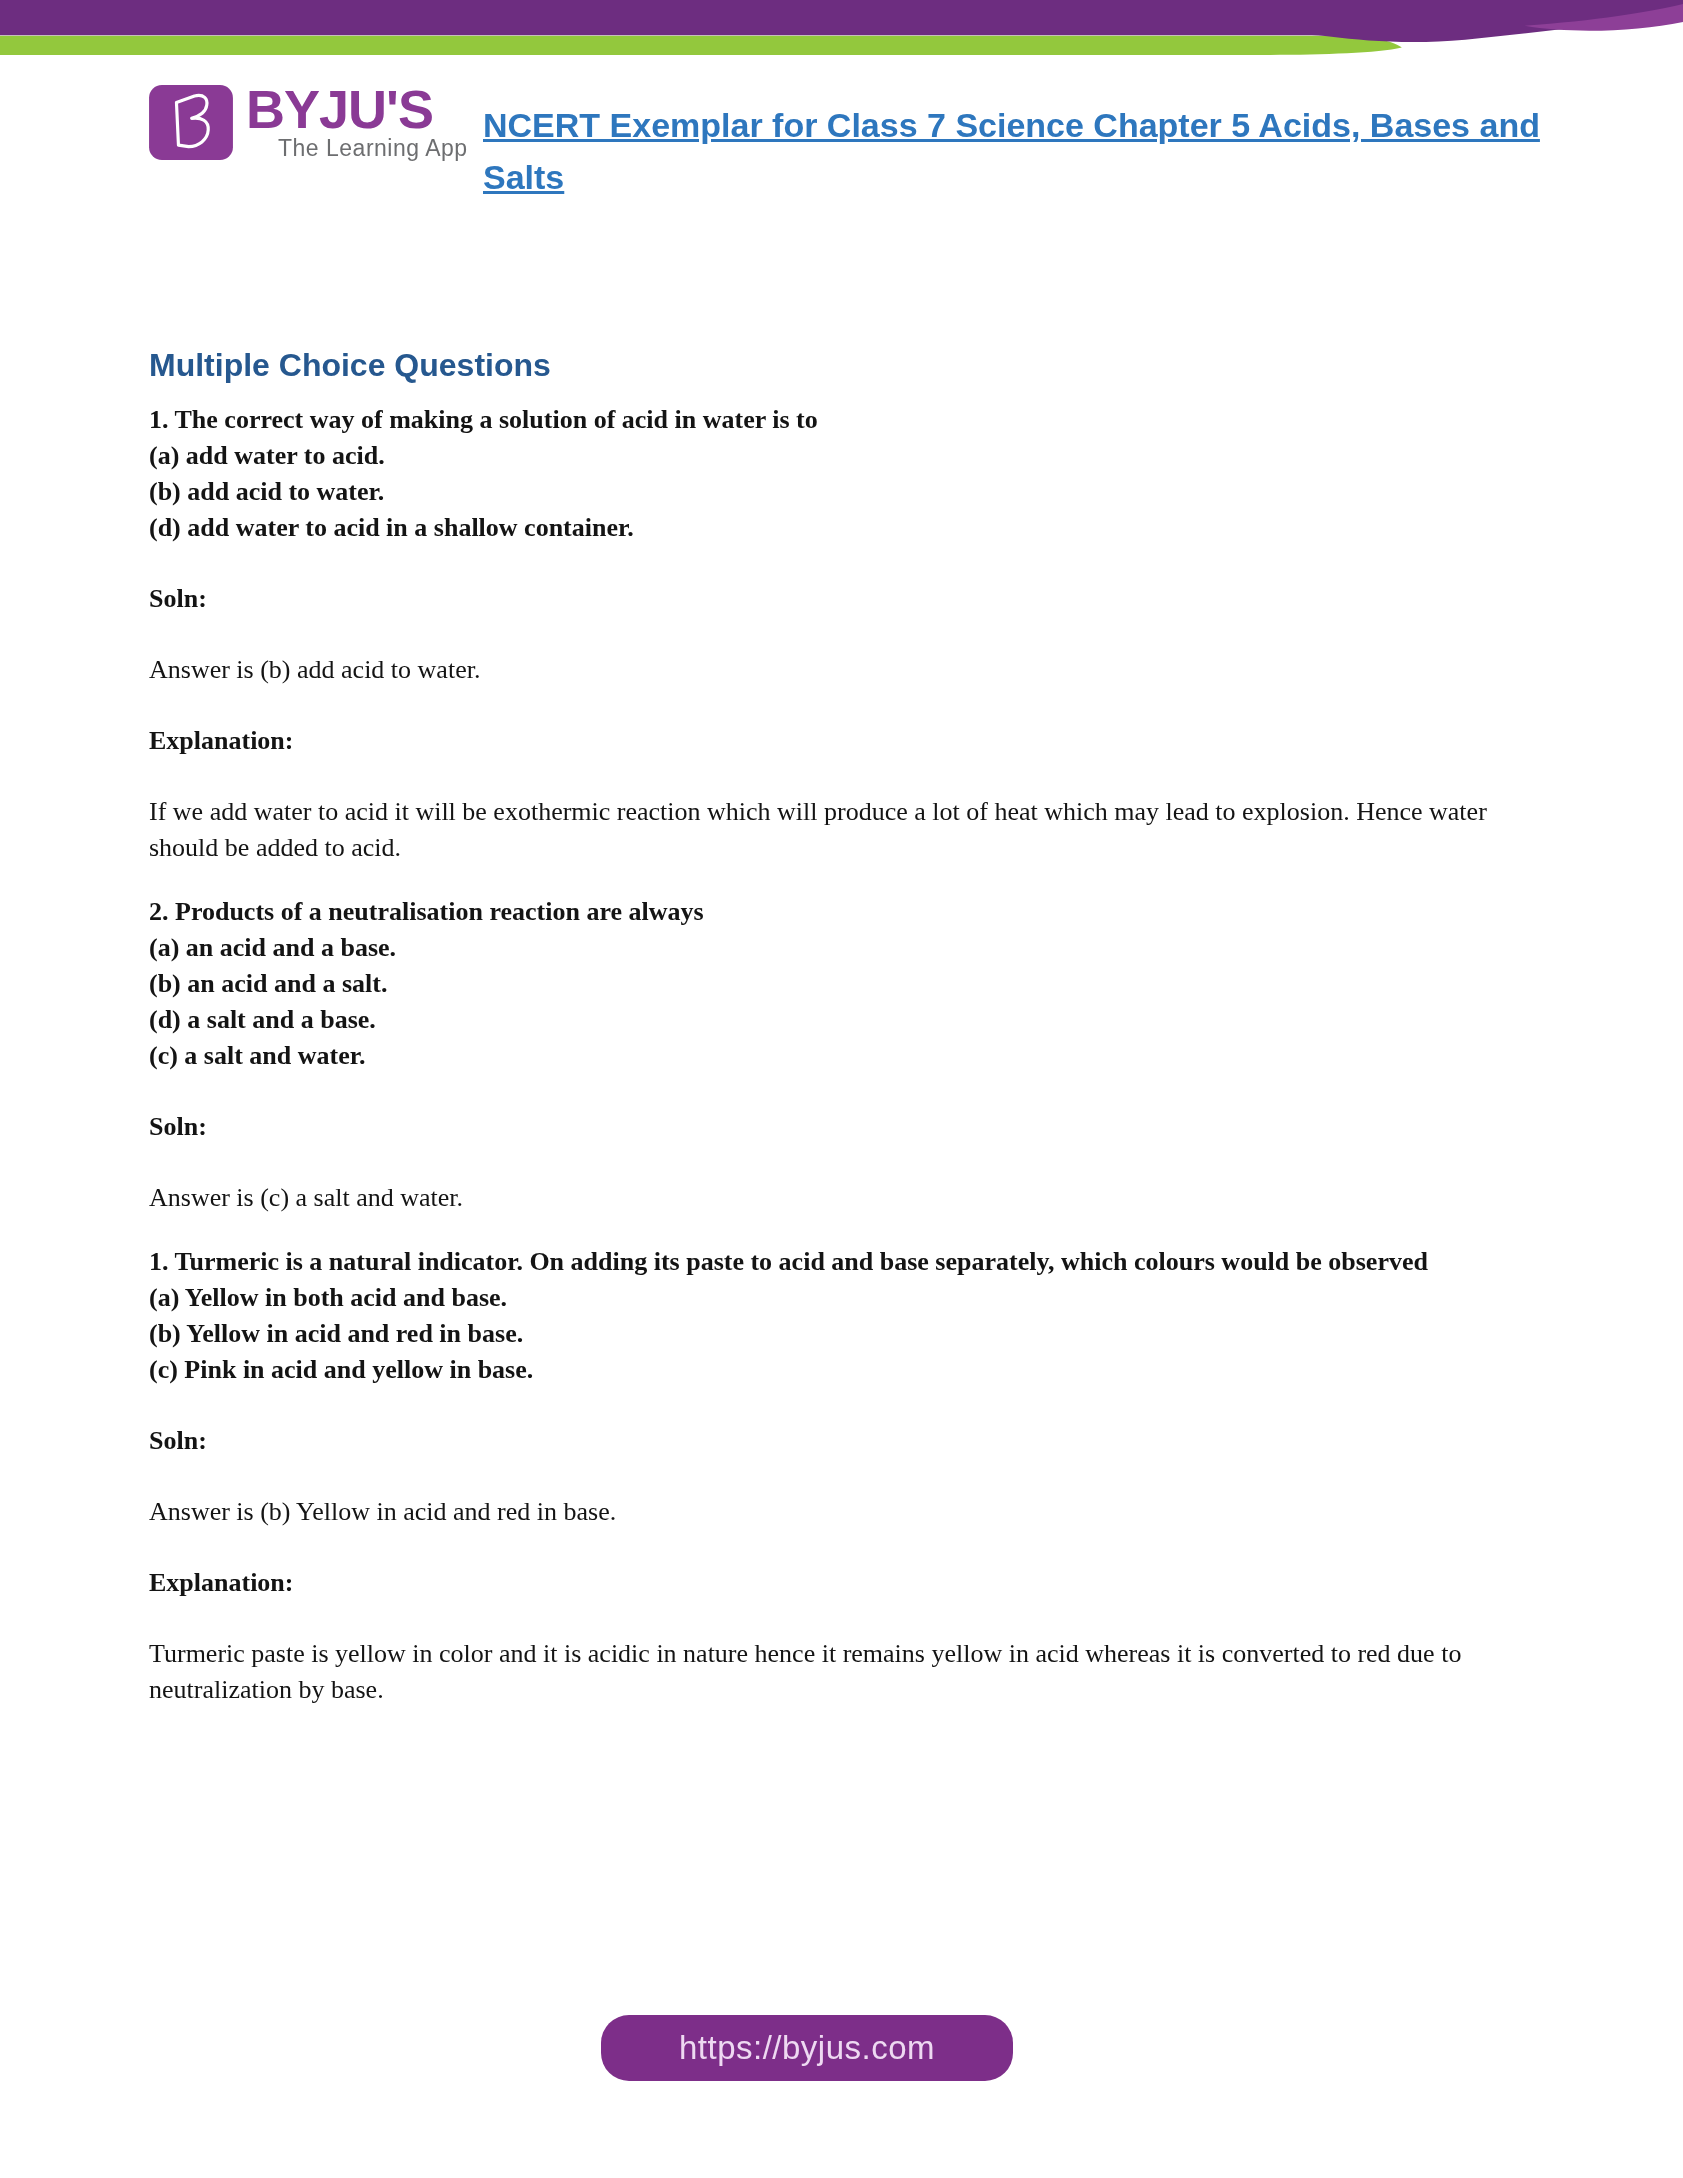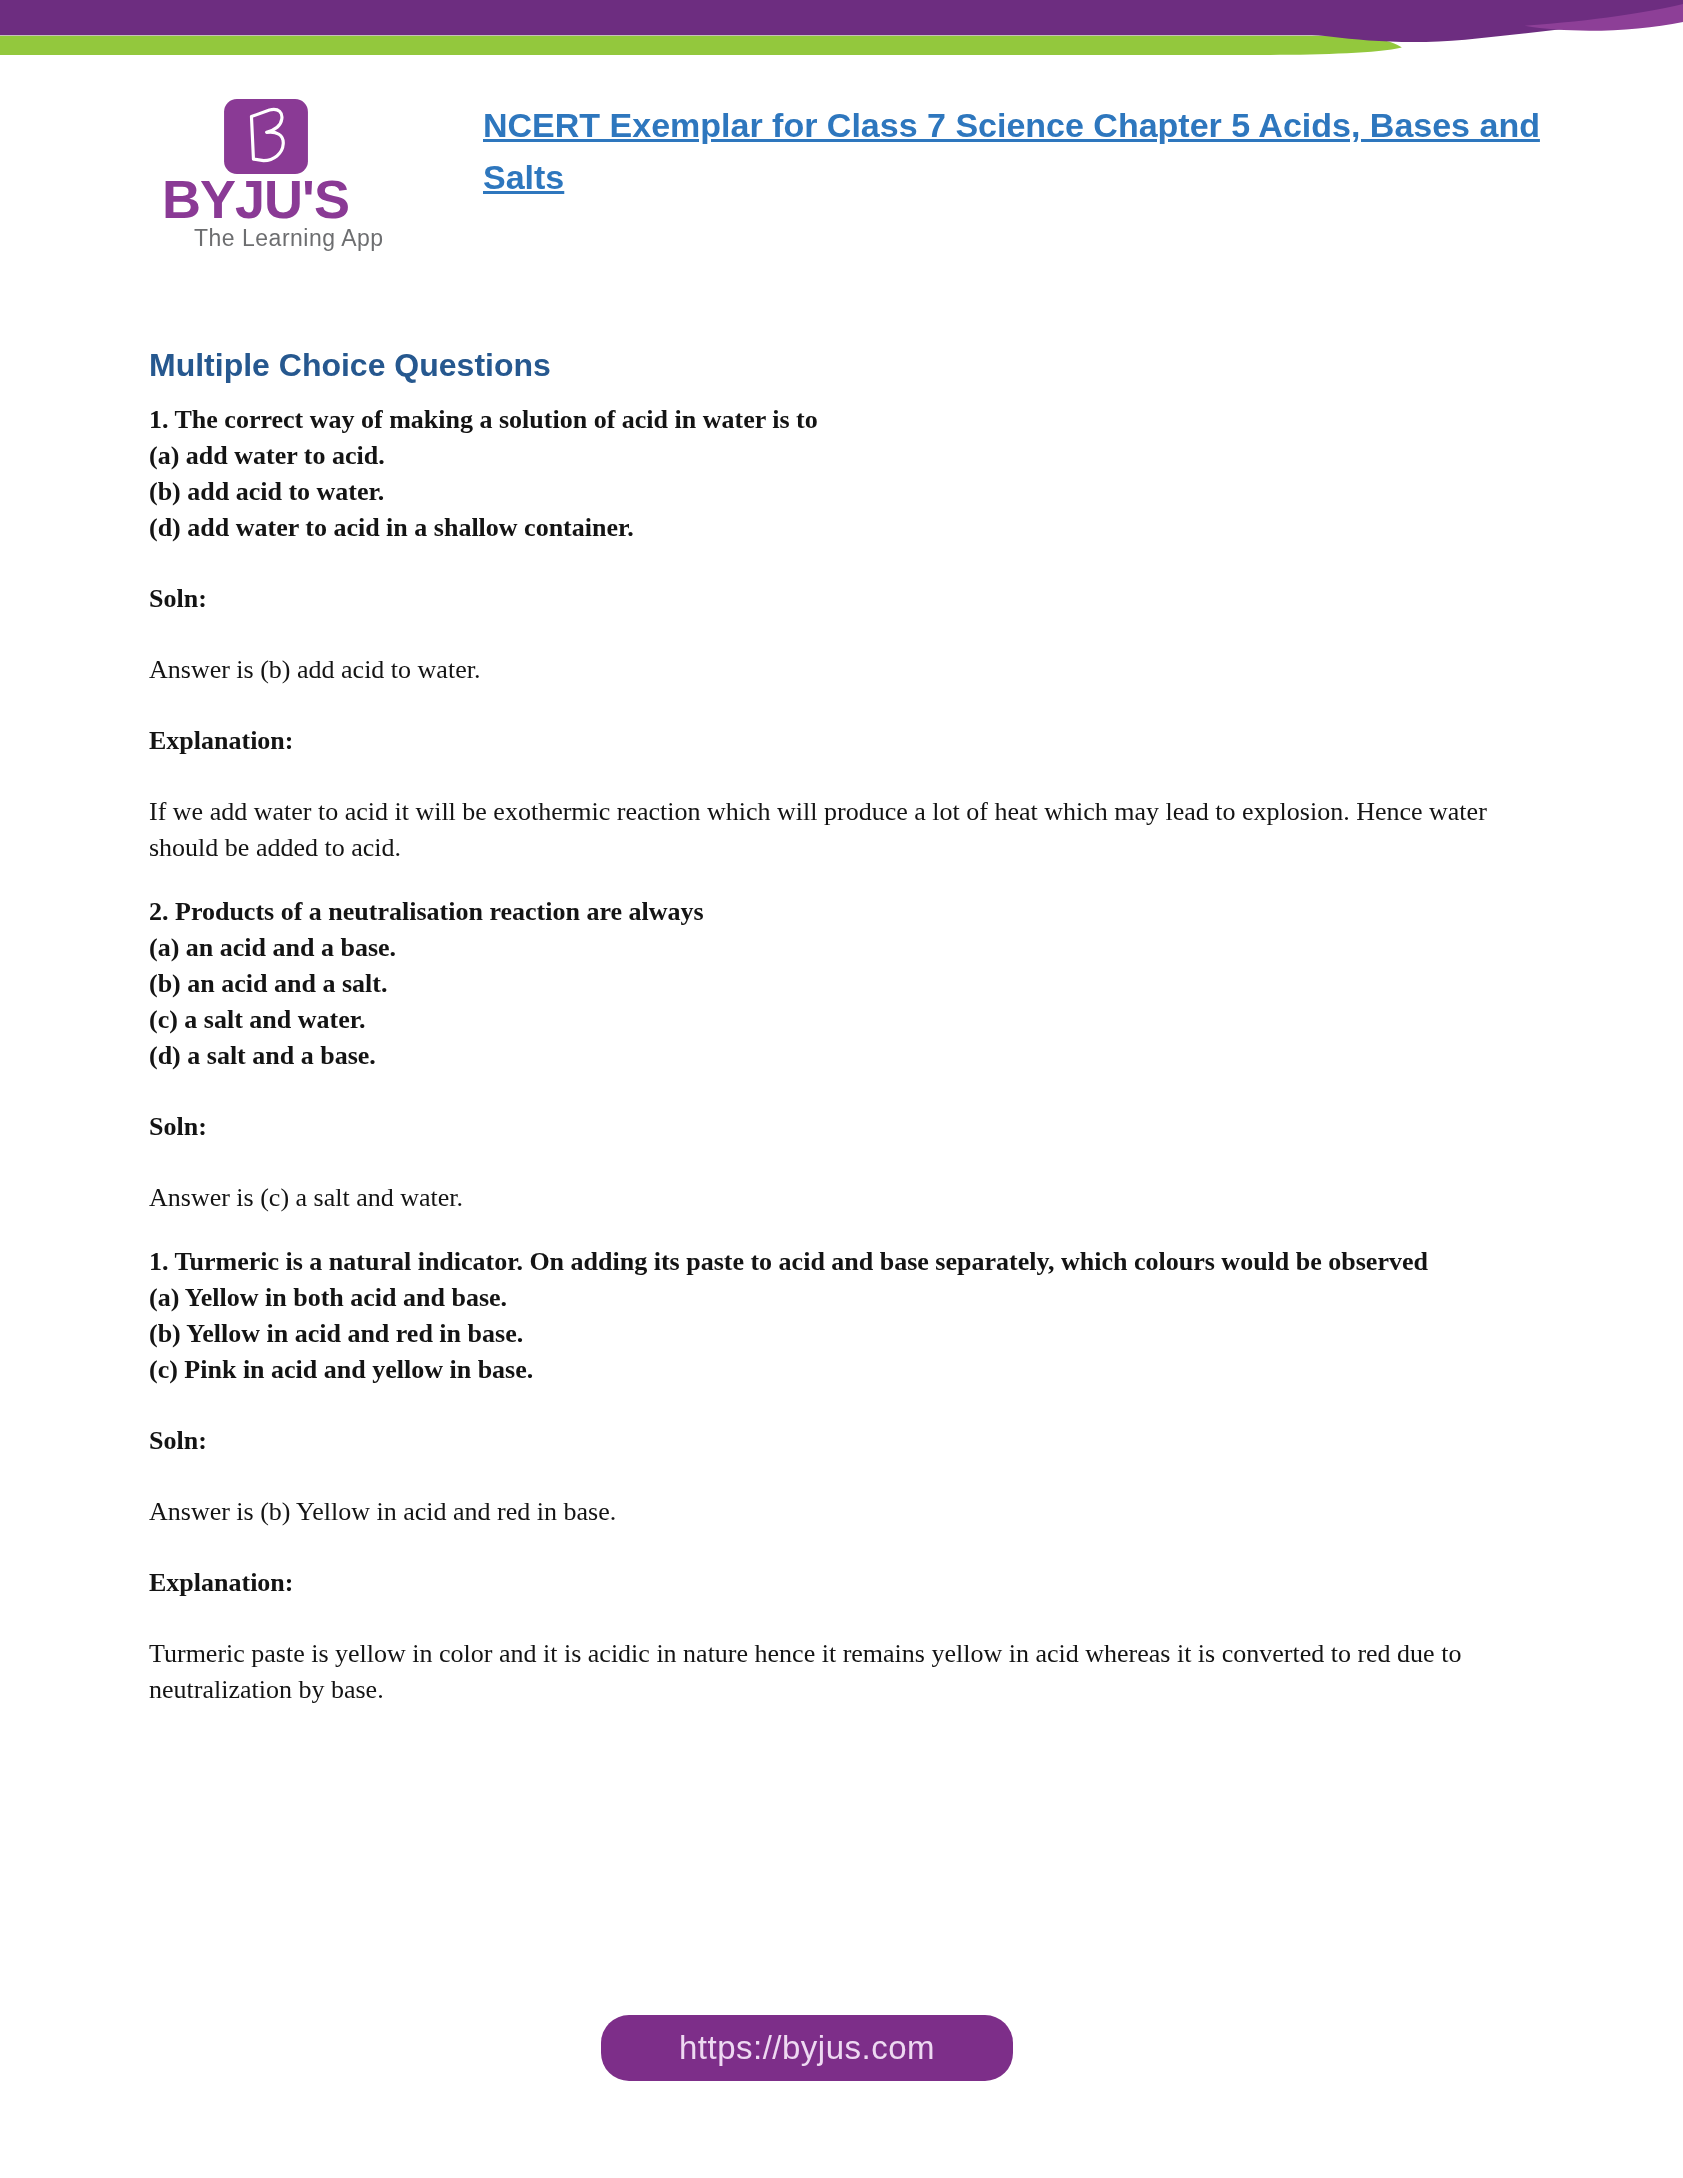--- a/index.html
+++ b/index.html
@@ -20,21 +20,21 @@
     width: 1683px;
     height: 2178px;
     background: #ffffff;
     overflow: hidden;
     font-family: "Liberation Serif", serif;
     color: var(--body-text, #141414);
   }
   .banner-svg { position: absolute; top: 0; left: 0; display: block; }
 
   
-  .logo { position: absolute; left: 149px; top: 99px; display: flex; align-items: center; flex-direction: column; }
+  .logo { position: absolute; left: 149px; top: 84px; display: flex; align-items: flex-end; }
   .logo-badge { display: block; }
   .logo-textcol { margin-left: 13px; }
   .logo-wordmark {
     font-family: "Liberation Sans", sans-serif;
     font-weight: bold;
     font-size: 54px;
     line-height: 51px;
     letter-spacing: -1px;
     color: var(--brand-purple, #8a3a95);
   }
@@ -145,22 +145,22 @@
     <p class="opt">(b) add acid to water.</p>
     <p class="opt">(d) add water to acid in a shallow container.</p>
     <p class="soln-label">Soln:</p>
     <p class="plain">Answer is (b) add acid to water.</p>
     <p class="soln-label">Explanation:</p>
     <p class="plain">If we add water to acid it will be exothermic reaction which will produce a lot of heat which may lead to explosion. Hence water should be added to acid.</p>
 
     <p class="q-text q-next">2. Products of a neutralisation reaction are always</p>
     <p class="opt">(a) an acid and a base.</p>
     <p class="opt">(b) an acid and a salt.</p>
+    <p class="opt">(d) a salt and a base.</p>
     <p class="opt">(c) a salt and water.</p>
-    <p class="opt">(d) a salt and a base.</p>
     <p class="soln-label">Soln:</p>
     <p class="plain">Answer is (c) a salt and water.</p>
 
     <p class="q-text q-next">1. Turmeric is a natural indicator. On adding its paste to acid and base separately, which colours would be observed</p>
     <p class="opt">(a) Yellow in both acid and base.</p>
     <p class="opt">(b) Yellow in acid and red in base.</p>
     <p class="opt">(c) Pink in acid and yellow in base.</p>
     <p class="soln-label">Soln:</p>
     <p class="plain">Answer is (b) Yellow in acid and red in base.</p>
     <p class="soln-label">Explanation:</p>

